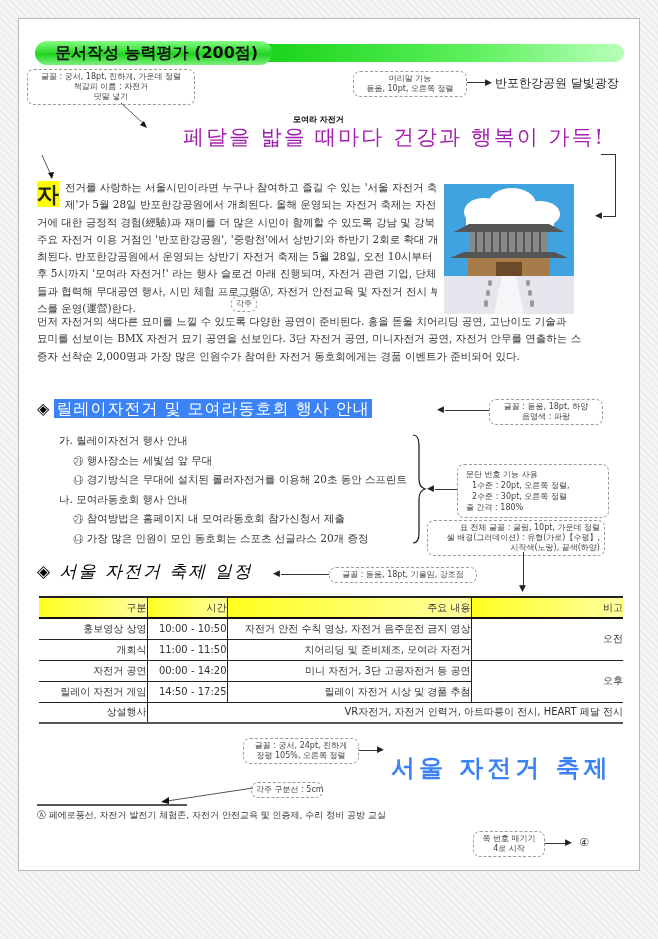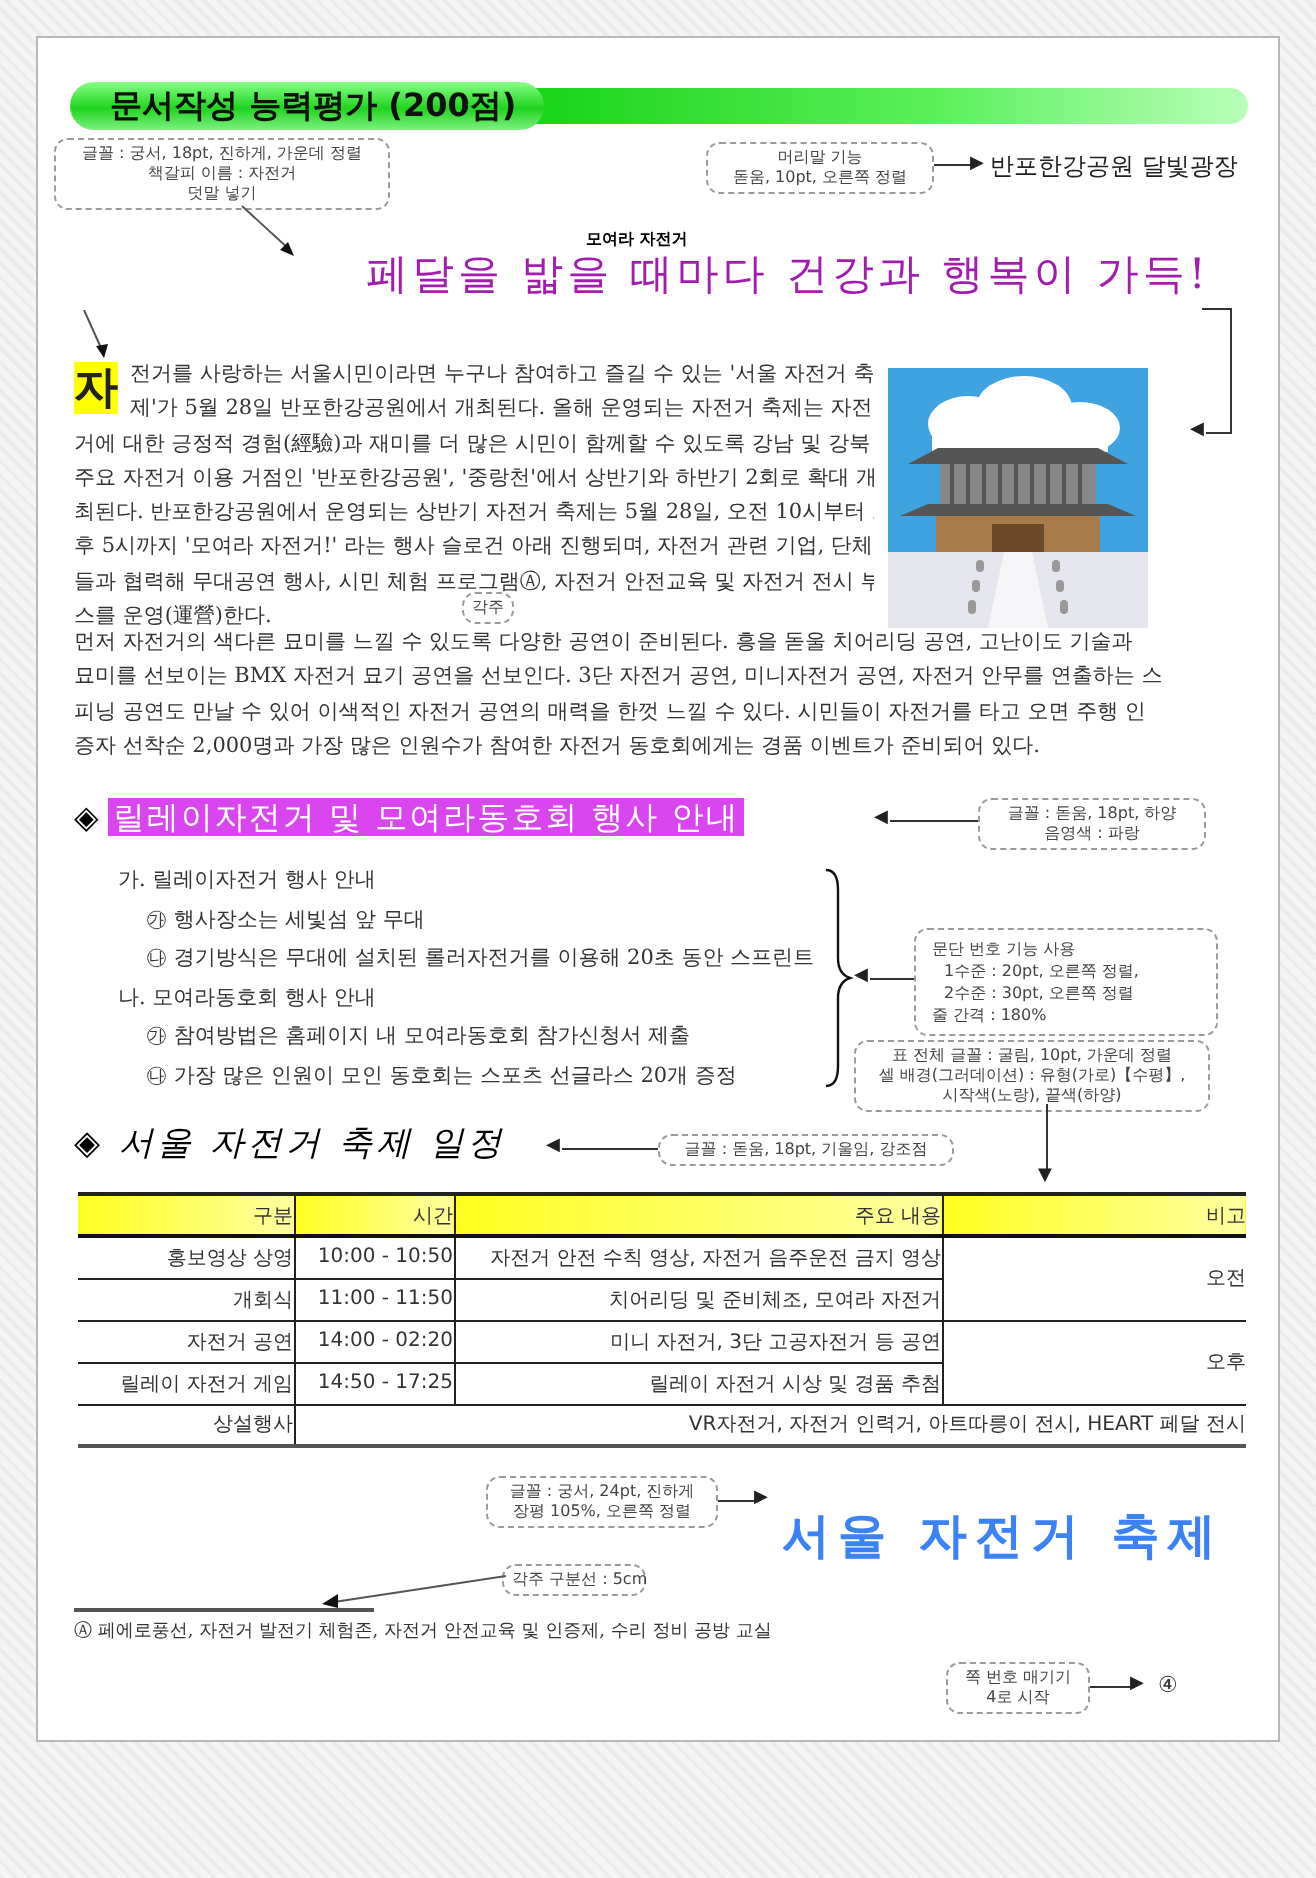--- a/index.html
+++ b/index.html
@@ -46,21 +46,21 @@
     font-family: "DejaVu Serif", serif;
   }
   .para1 { position: absolute; left: 18px; top: 160px; width: 400px; }
   .para1 .line { display: block; height: 17.3px; white-space: nowrap; overflow: hidden; }
   .para2 { position: absolute; left: 18px; top: 294px; width: 588px; }
   .para2 .line { display: block; height: 17.3px; white-space: nowrap; }
   .img-box { position: absolute; left: 425px; top: 165px; width: 130px; height: 130px; background: #fff; }
   .sect1 {
     position: absolute; left: 18px; top: 380px; font-size: 16px; color: #000;
   }
-  .sect1 .hl { background: #d946ef; color: #fff; padding: 0 2px; letter-spacing: 1px; }
+  .sect1 .hl { background: #3b82f6; color: #fff; padding: 0 2px; letter-spacing: 1px; }
   .list { position: absolute; left: 40px; top: 412px; font-size: 10.5px; line-height: 19.5px; color: #333; font-family: "DejaVu Serif", serif; }
   .list .l2 { padding-left: 14px; }
   .sect2 { position: absolute; left: 18px; top: 541px; font-size: 17px; font-style: italic; color: #000; letter-spacing: 2px; }
   table.sched {
     position: absolute; left: 20px; top: 577px; width: 584px; border-collapse: collapse;
     font-size: 10px; color: #333;
   }
   table.sched td, table.sched th { border: 1px solid #222; height: 21px; text-align: right; font-weight: normal; }
   table.sched th { background: linear-gradient(90deg, #ffff20, #ffffa0); border-bottom: 2px solid #111; }
   table.sched tr:last-child td { border-bottom: 2px solid #555; }
@@ -158,21 +158,20 @@
           <rect x="82" y="96" width="4" height="6" rx="2"></rect>
         <rect x="84" y="106" width="4" height="6" rx="2"></rect>
           <rect x="86" y="116" width="4" height="7" rx="2"></rect>
       </g>
     </svg>
   </div>
 
   <div class="para2 body-text">
     <span class="line">  먼저 자전거의 색다른 묘미를 느낄 수 있도록 다양한 공연이 준비된다. 흥을 돋울 치어리딩 공연, 고난이도 기술과</span>
     <span class="line">묘미를 선보이는 BMX 자전거 묘기 공연을 선보인다. 3단 자전거 공연, 미니자전거 공연, 자전거 안무를 연출하는 스</span>
-    <span class="line">피닝 공연도 만날 수 있어 이색적인 자전거 공연의 매력을 한껏 느낄 수 있다. 시민들이 자전거를 타고 오면 주행 인</span>
     <span class="line">증자 선착순 2,000명과 가장 많은 인원수가 참여한 자전거 동호회에게는 경품 이벤트가 준비되어 있다.</span>
   </div>
 
   <div class="sect1">
     <span>◈</span>
     <span class="hl">릴레이자전거 및 모여라동호회 행사 안내</span>
   </div>
   <div class="arrow-line" style="left:426px; top:391px; width:44px; height:1px;"></div>
   <div class="abs" style="left:418px; top:385px; font-size:9px;">◀</div>
   <div class="note" style="left:470px; top:380px; width:114px;">
@@ -194,21 +193,21 @@
   </svg>
   <div class="arrow-line" style="left:416px; top:470px; width:24px; height:1px;"></div>
   <div class="abs" style="left:408px; top:464px; font-size:9px;">◀</div>
   <div class="note" style="left:438px; top:445px; width:152px; text-align:left; padding:4px 8px; line-height:11px;">
     <div>문단 번호 기능 사용</div>
     <div style="padding-left:6px;">1수준 : 20pt, 오른쪽 정렬,</div>
     <div style="padding-left:6px;">2수준 : 30pt, 오른쪽 정렬</div>
     <div>줄 간격 : 180%</div>
   </div>
 
-  <div class="note" style="left:408px; top:501px; width:178px;">
+  <div class="note" style="left:408px; top:501px; width:178px;text-align:right;">
     <div>표 전체 글꼴 : 굴림, 10pt, 가운데 정렬</div>
     <div>셀 배경(그러데이션) : 유형(가로)【수평】,</div>
     <div>시작색(노랑), 끝색(하양)</div>
   </div>
   <div class="arrow-line" style="left:504px; top:533px; width:1px; height:36px;"></div>
   <div class="abs" style="left:500px; top:564px; font-size:9px;">▼</div>
 
   <div class="sect2">
     <span style="font-style:normal;">◈</span>
     <span>서울 자전거 축제 일정</span>
@@ -231,21 +230,21 @@
       <td>자전거 안전 수칙 영상, 자전거 음주운전 금지 영상</td>
       <td rowspan="2">오전</td>
     </tr>
     <tr>
       <td>개회식</td>
       <td>11:00 - 11:50</td>
       <td>치어리딩 및 준비체조, 모여라 자전거</td>
     </tr>
     <tr>
       <td>자전거 공연</td>
-      <td>14:00 - 02:20</td>
+      <td>00:00 - 14:20</td>
       <td>미니 자전거, 3단 고공자전거 등 공연</td>
       <td rowspan="2">오후</td>
     </tr>
     <tr>
       <td>릴레이 자전거 게임</td>
       <td>14:50 - 17:25</td>
       <td>릴레이 자전거 시상 및 경품 추첨</td>
     </tr>
     <tr>
       <td>상설행사</td>

